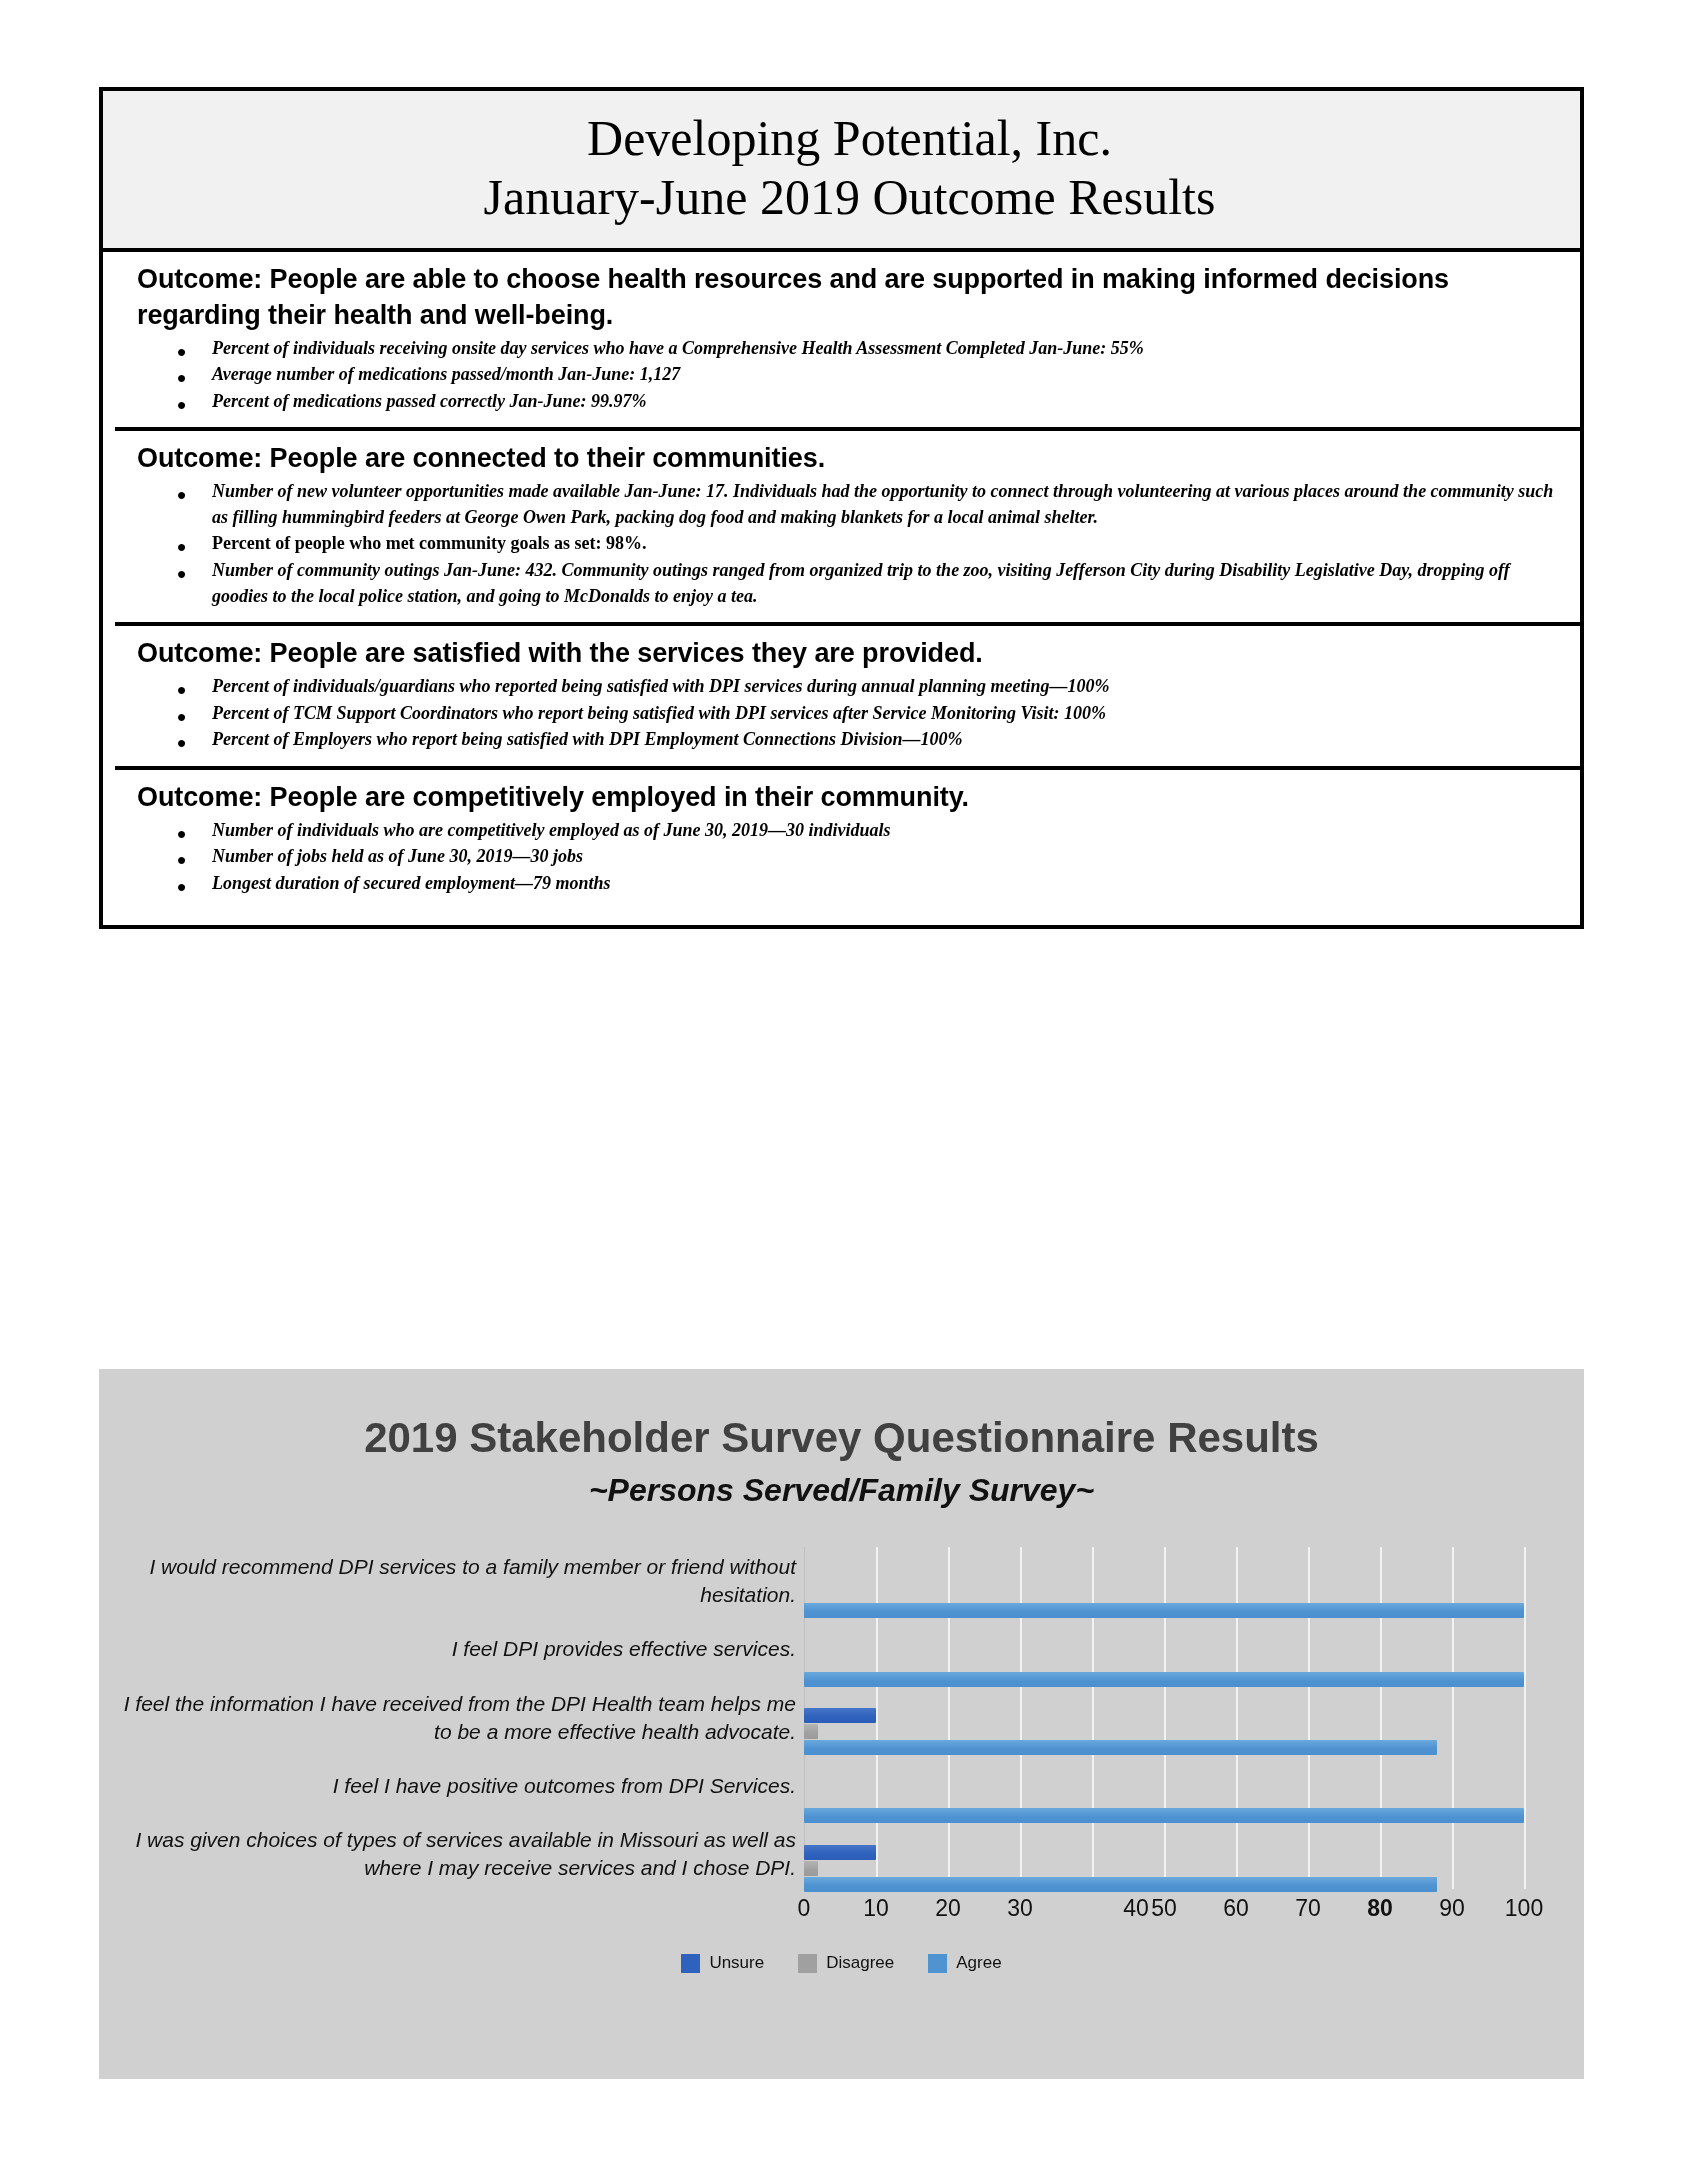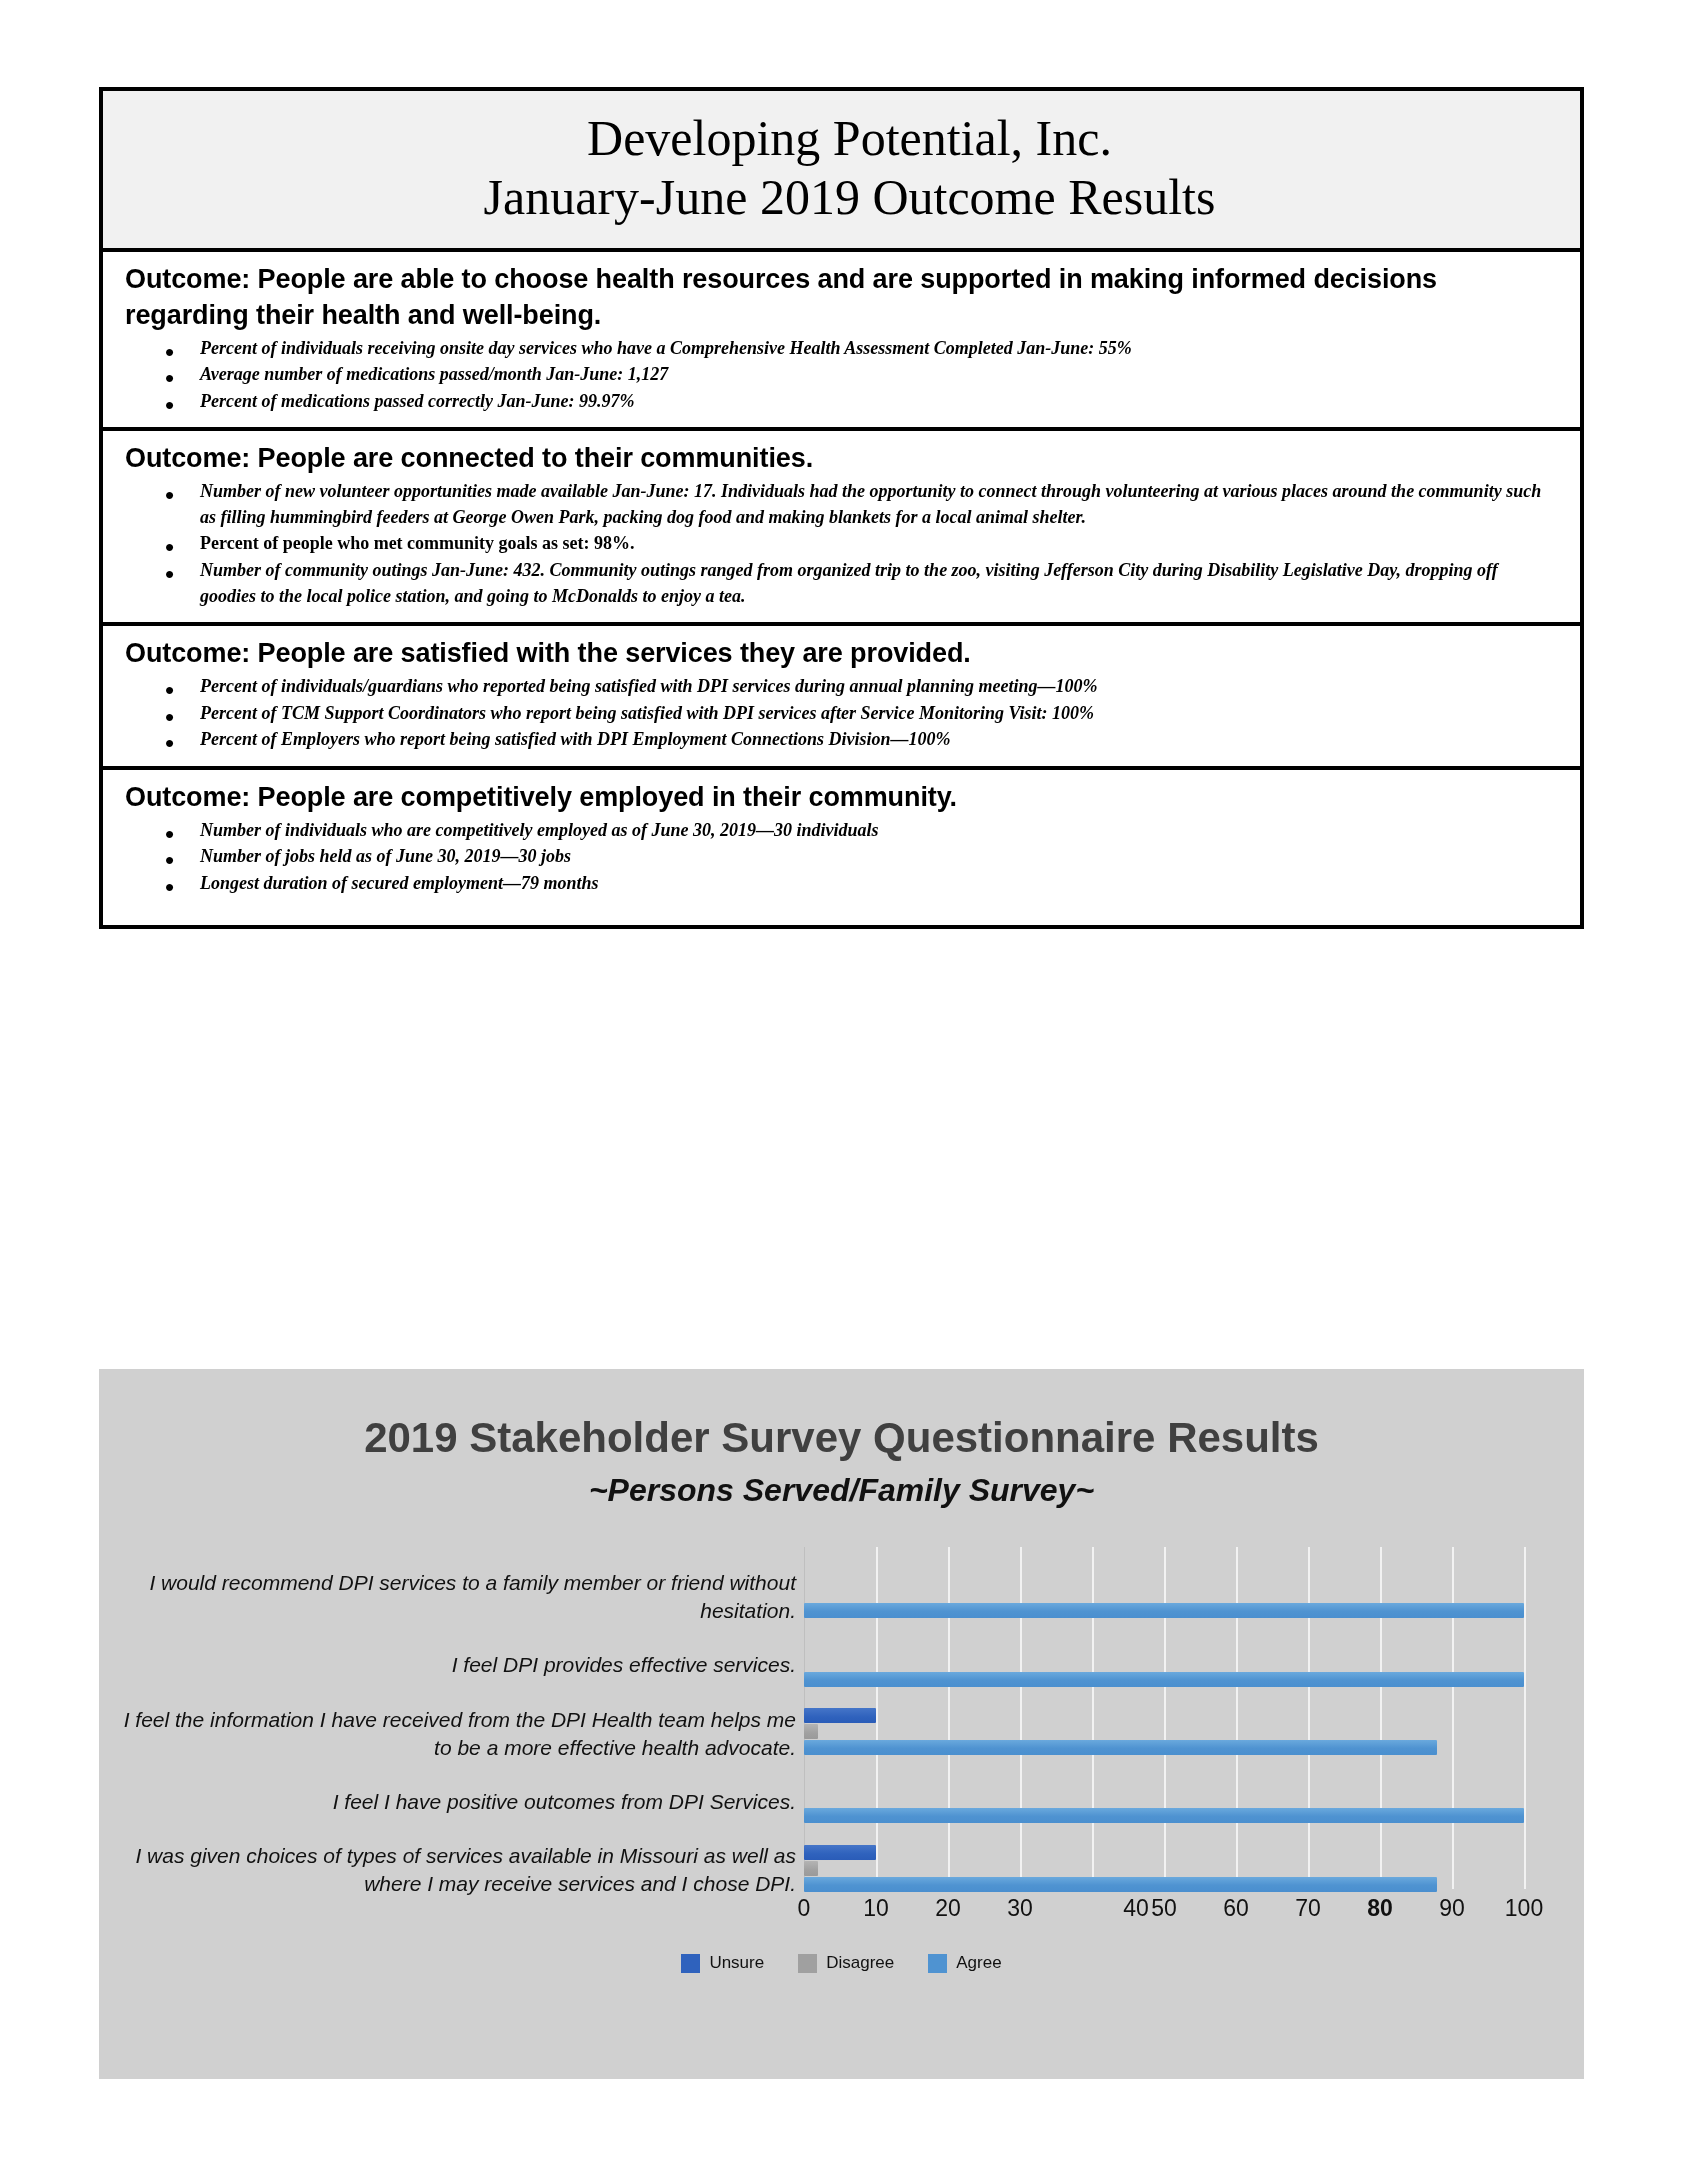--- a/index.html
+++ b/index.html
@@ -37,20 +37,21 @@
     font-family: "Liberation Serif", serif;
     font-size: 50px;
     line-height: 1.17;
     color: #000000;
     white-space: nowrap;
   }
 
   .outcome-cell {
     border-bottom: 4px solid #000000;
     padding: 10px 22px 12px 22px;
+    margin-left: 12px;
   }
   .outcome-cell.last { border-bottom: none; padding-bottom: 28px; }
 
   .outcome-heading {
     font-family: "Liberation Sans", sans-serif;
     font-weight: bold;
     font-size: 27px;
     line-height: 1.33;
     letter-spacing: -0.1px;
     margin: 0 0 2px 0;
@@ -118,21 +119,21 @@
     left: 0;
     top: 178px;
     width: 1485px;
     height: 465px;
   }
 
   
   .cat-col {
     position: absolute;
     left: 14px;
-    top: 16px;
+    top: 0;
     width: 683px;
     height: 342px;
   }
   .cat-row {
     position: absolute;
     left: 0;
     width: 683px;
     display: flex;
     align-items: center;
     justify-content: flex-end;

